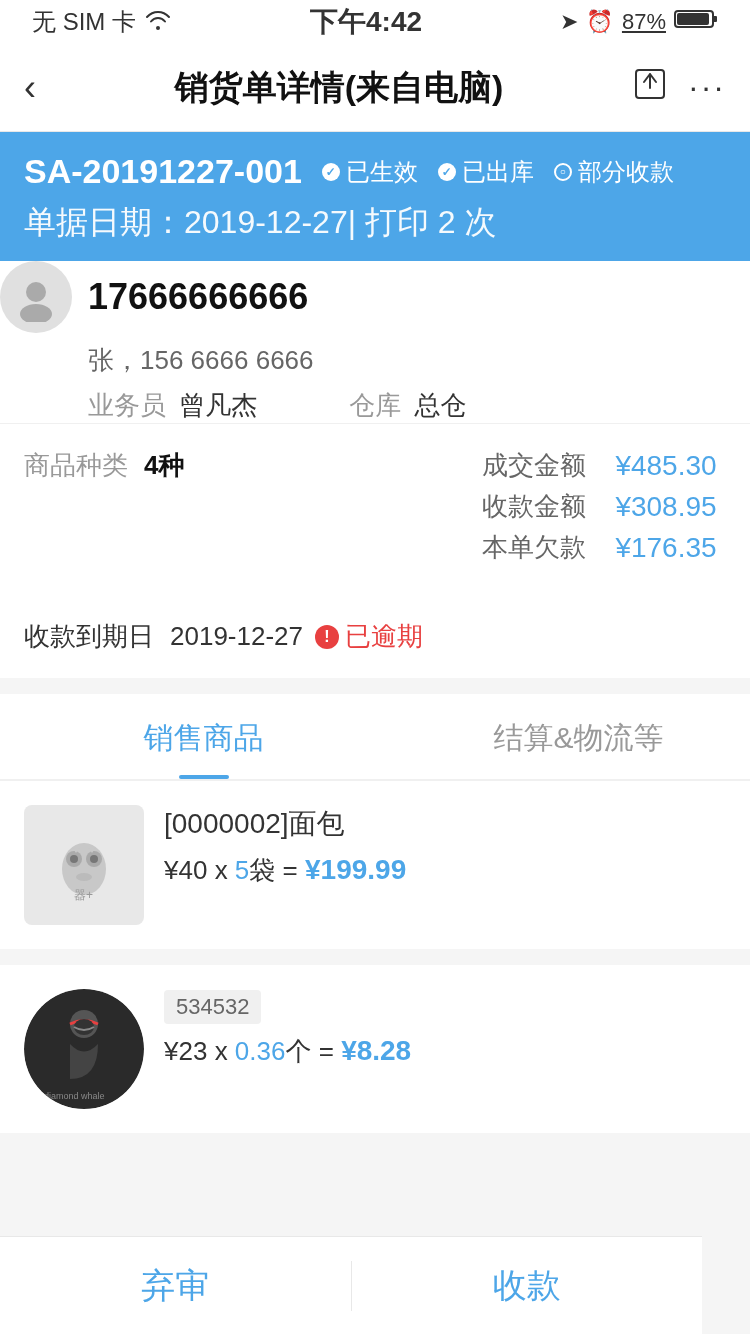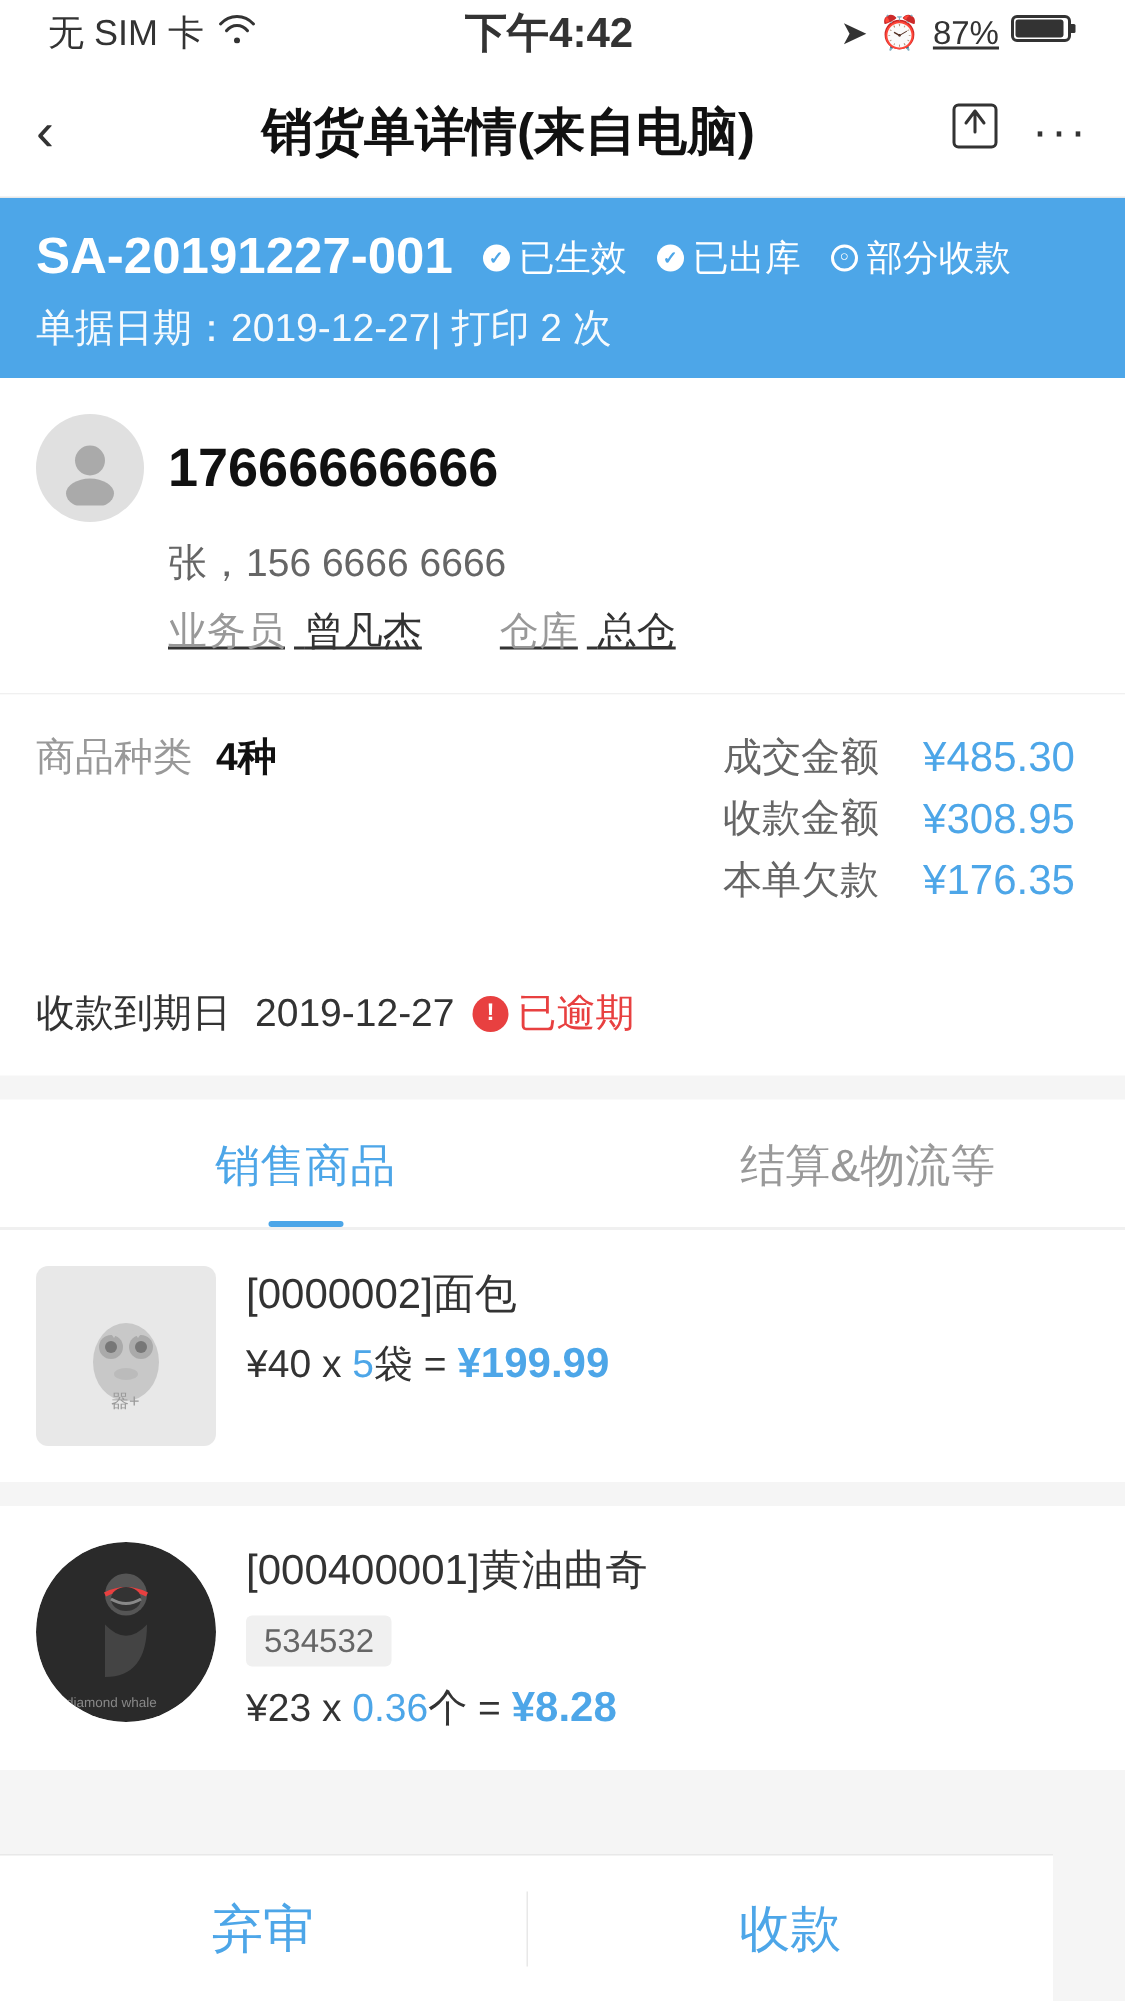--- a/index.html
+++ b/index.html
@@ -85,35 +85,34 @@
       color: #4da6e8;
       font-weight: 700;
     }
     .badge-clock {
       width: 18px; height: 18px; border-radius: 50%;
       border: 2px solid #fff;
       display: inline-flex; align-items: center; justify-content: center;
       font-size: 10px; color: #fff;
     }
     .header-date {
-      font-size: 26px;
+      font-size: 32px;
       color: #fff;
       opacity: 0.95;
     }
 
     
     .card {
       background: #fff;
       margin-bottom: 16px;
     }
 
     
     .customer-section {
       background: #fff;
-      padding: 24px;
       margin-bottom: 0;
       border-bottom: 1px solid #f0f0f0;
     }
     .customer-row {
       display: flex;
       align-items: center;
       gap: 16px;
       margin-bottom: 10px;
     }
     .avatar {
@@ -131,25 +130,24 @@
       color: #111;
     }
     .customer-sub {
       font-size: 26px;
       color: #666;
       margin-left: 88px;
       margin-bottom: 10px;
     }
     .customer-meta {
       display: flex;
-      gap: 52px;
+      gap: 92px;
       font-size: 26px;
       color: #333;
       margin-left: 88px;
-      text-decoration: underline;
     }
     .meta-label { color: #999; margin-right: 6px; }
 
     
     .summary-section {
       background: #fff;
       padding: 24px;
       margin-bottom: 0;
     }
     .summary-row {
@@ -472,21 +470,20 @@
         <path d="M46 55 Q60 70 74 55 Q74 90 46 90 Z" fill="#444"></path>
 
         <path d="M46 35 Q60 28 74 35" stroke="#e84040" stroke-width="3" fill="none"></path>
         <ellipse cx="60" cy="38" rx="10" ry="8" fill="#333"></ellipse>
         <path d="M50 38 Q60 44 70 38" stroke="#888" stroke-width="2" fill="none"></path>
 
         <text x="20" y="110" font-size="9" fill="#888" font-family="Arial">diamond whale</text>
       </svg>
     </div>
     <div class="product-info">
-      <div class="product-name">[000400001]黄油曲奇</div>
       <div class="product-tag">534532</div>
       <div class="product-price">
         <span>¥23</span>
         <span> x </span>
         <span class="price-qty"><span>0.36</span></span><span>个</span>
         <span> = </span>
         <span class="price-total">¥8.28</span>
       </div>
     </div>
   </div>

